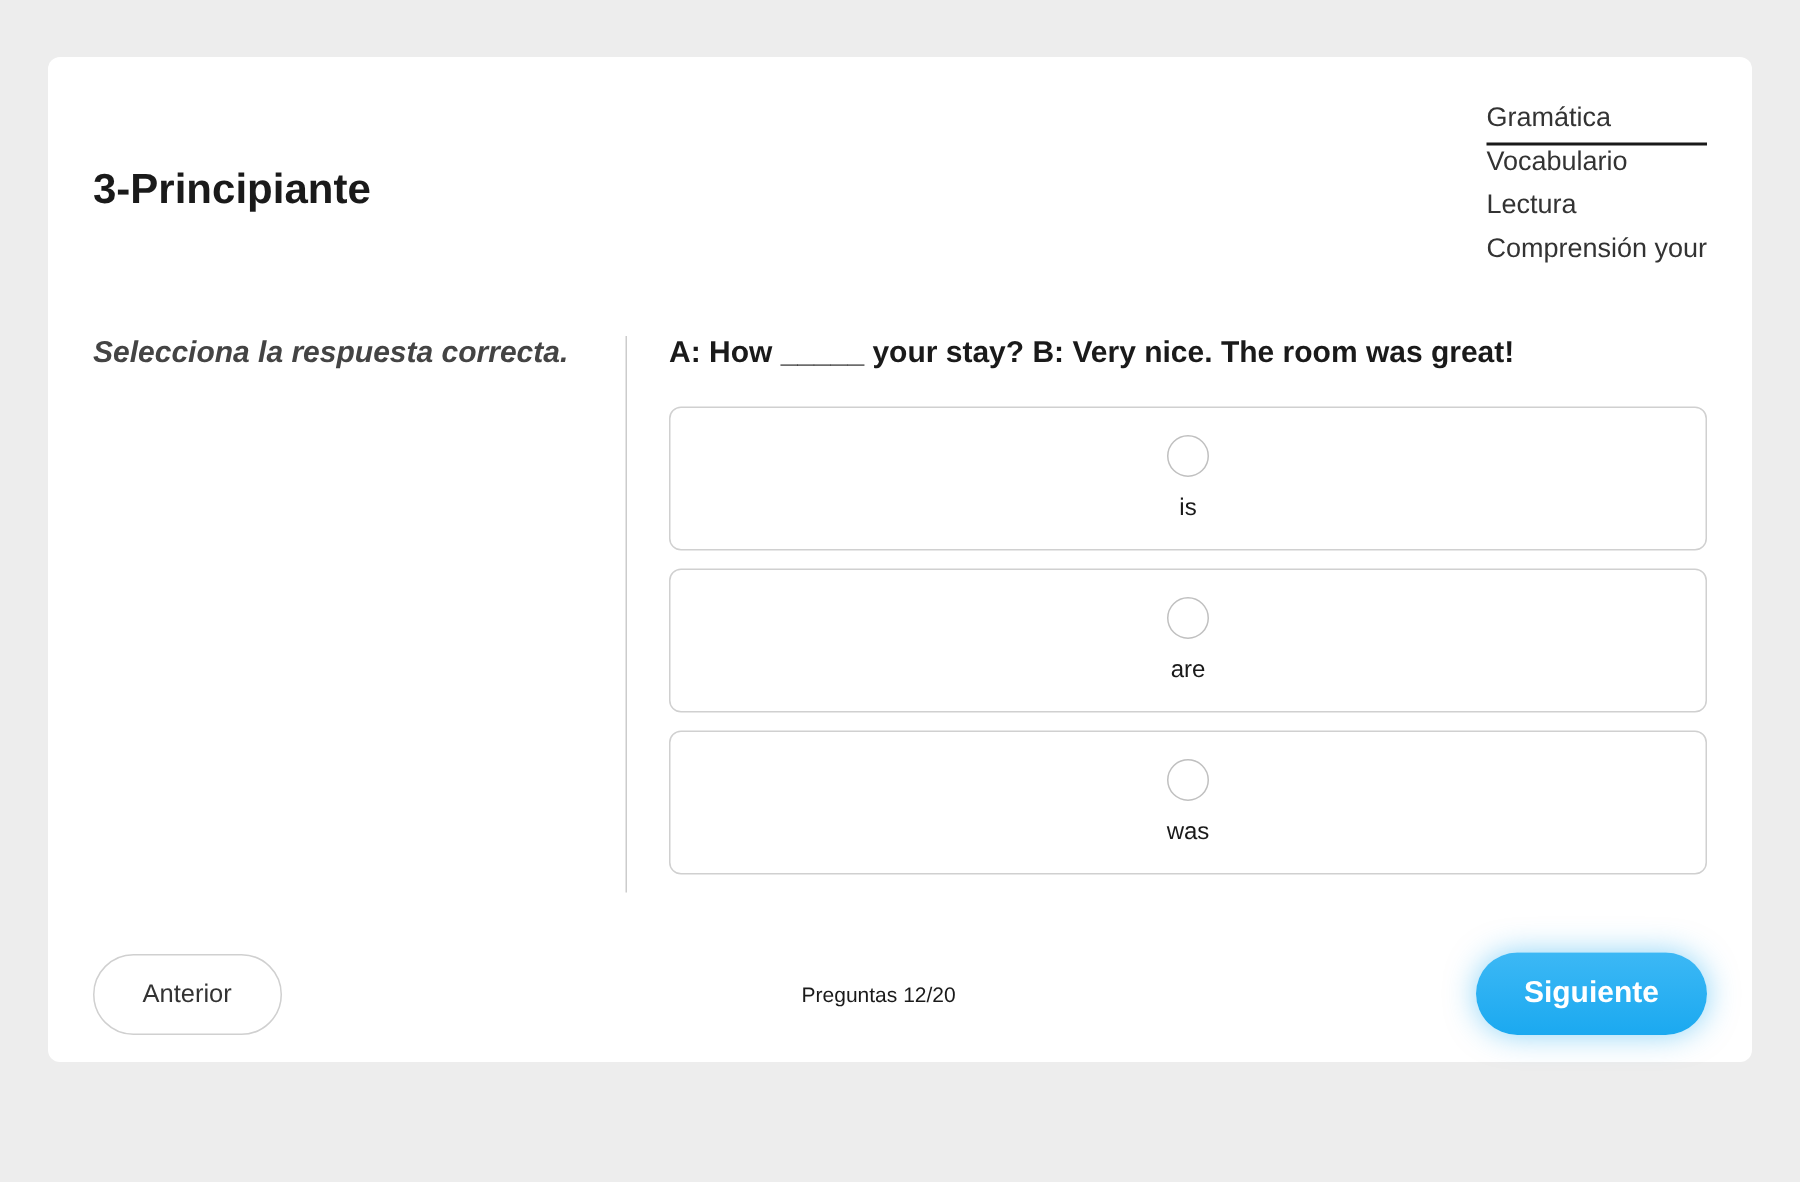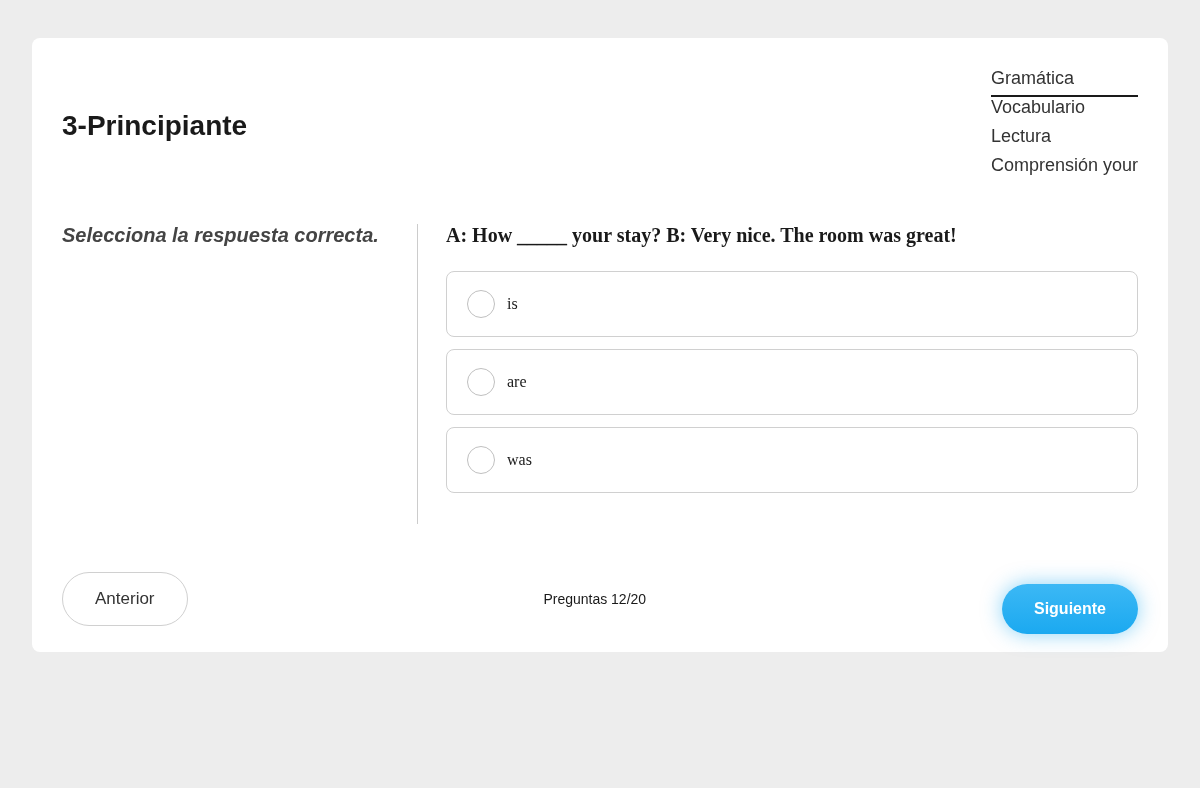--- a/index.html
+++ b/index.html
@@ -73,39 +73,39 @@
     
     .divider {
       width: 1px;
       background-color: #ccc;
       margin: 0;
     }
     
     .question-col {
       flex: 1;
       padding-left: 28px;
-      font-family: Liberation Serif, serif;
     }
     
     .question-text {
       font-size: 20px;
       font-weight: 700;
       color: #1a1a1a;
       margin-bottom: 24px;
     }
     
     .option {
       display: flex;
       align-items: center;
       gap: 12px;
       border: 1px solid #d0d0d0;
       border-radius: 8px;
       padding: 18px 20px;
       margin-bottom: 12px;
       cursor: pointer;
+      flex-direction: column;
     }
     
     .radio {
       width: 28px;
       height: 28px;
       border: 1px solid #c0c0c0;
       border-radius: 50%;
       flex-shrink: 0;
     }
     
@@ -133,26 +133,25 @@
     .progress-text {
       font-size: 14px;
       color: #1a1a1a;
     }
     
     .btn-next {
       background: linear-gradient(180deg, #3cb8f5 0%, #1ba9f0 100%);
       border: none;
       border-radius: 28px;
       padding: 16px 32px;
-      font-size: 16px;
+      font-size: 20px;
       font-weight: 600;
       color: #ffffff;
       cursor: pointer;
       box-shadow: 0 0 20px rgba(28, 169, 240, 0.5);
-      margin-top: 20px;
     }
   </style>
 </head>
 <body>
 
 <div class="card">
 
   <div class="header">
     <h1 class="level-title">3-Principiante</h1>
     <nav class="tabs">

